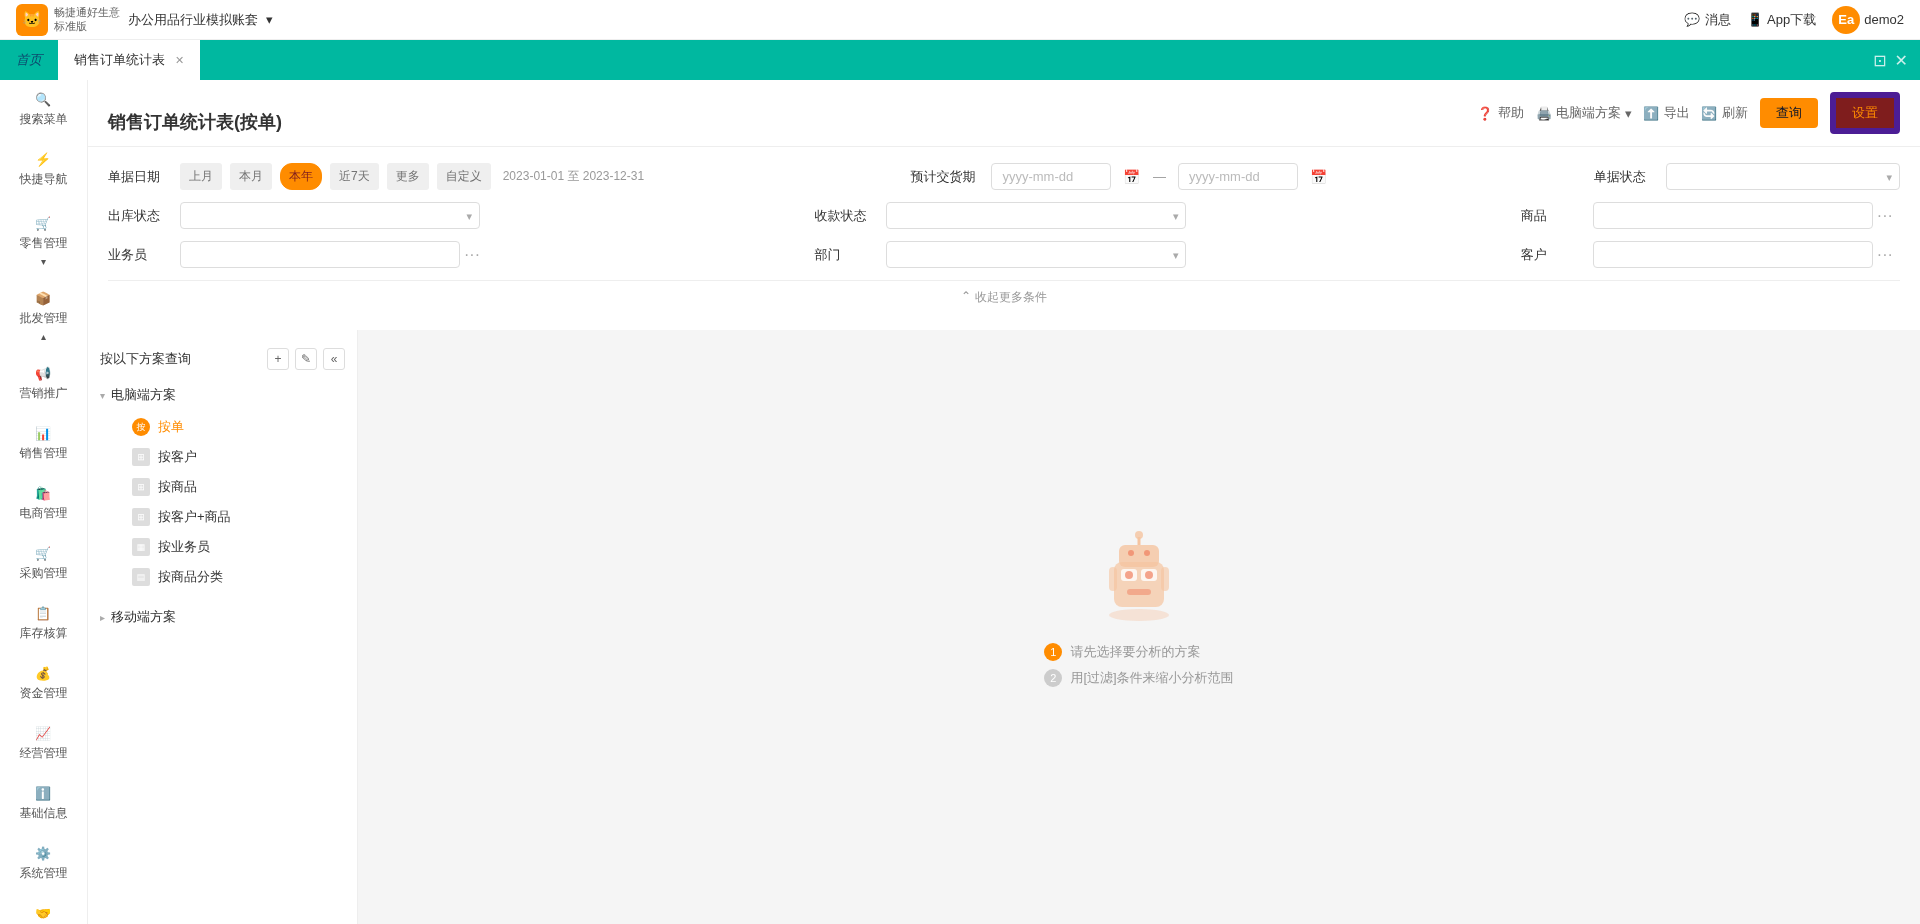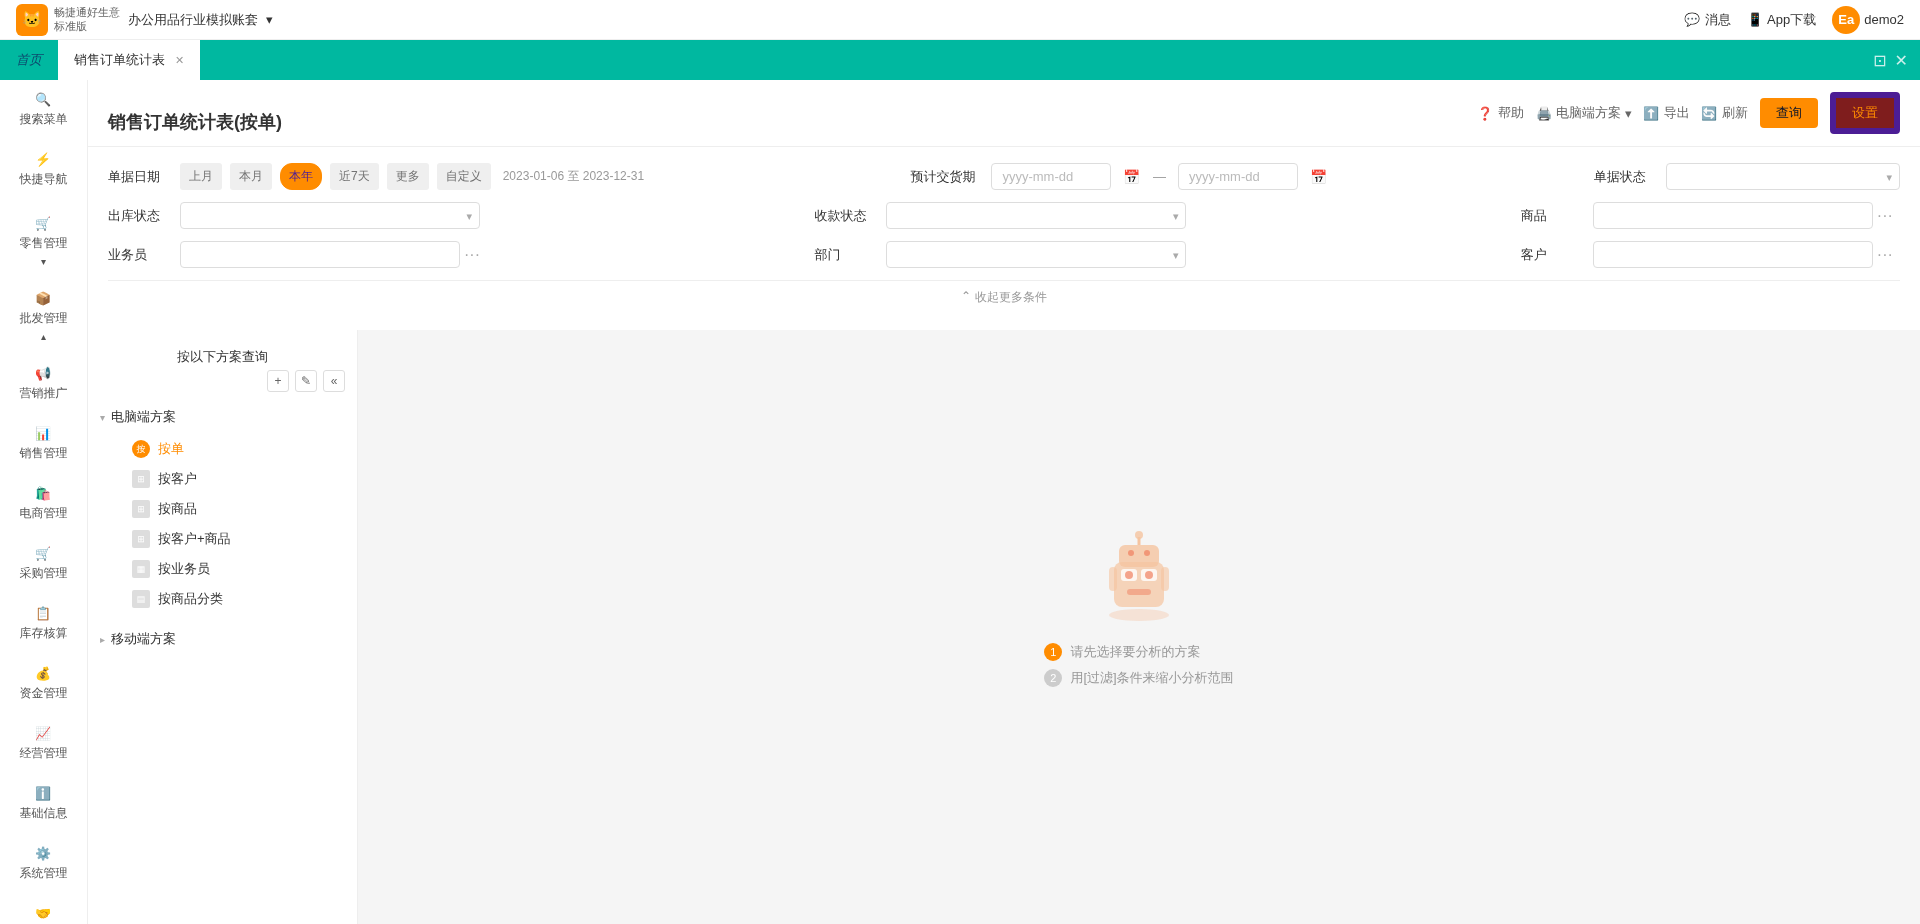--- a/index.html
+++ b/index.html
@@ -45,38 +45,38 @@
     .header-action-btn { display: flex; align-items: center; gap: 4px; font-size: 13px; color: #666; cursor: pointer; }
     .header-action-btn.primary { background: #ff8c00; color: #0f172a; padding: 6px 16px; border-radius: 4px; }
     .header-action-btn.secondary { background: #7f1d1d; color: #ff8c00; padding: 6px 16px; border-radius: 4px; border: 6px solid #4c1d95; }
 
     
     .filter-panel { background: #fff; padding: 16px 20px; flex-shrink: 0; }
     .filter-row { display: flex; align-items: center; gap: 16px; margin-bottom: 12px; }
     .filter-label { font-size: 13px; color: #333; white-space: nowrap; min-width: 56px; }
     .filter-date-group { display: flex; align-items: center; gap: 8px; }
     .date-btn { padding: 4px 8px; border-radius: 3px; font-size: 12px; cursor: pointer; color: #737373; border: 1px solid transparent; }
-    .date-btn.active { background: #ff8c00; color: #4c1d95; border-color: #ff8c00; border-radius: 12px; }
+    .date-btn.active { background: #ff8c00; color: #7f1d1d; border-color: #ff8c00; border-radius: 12px; }
     .date-range { font-size: 12px; color: #999; margin-left: 4px; }
     .filter-input-group { display: flex; align-items: center; flex: 1; position: relative; }
     .filter-input { border: 1px solid #ddd; border-radius: 4px; padding: 5px 10px; font-size: 13px; width: 100%; color: #333; background: #fff; outline: none; }
     .filter-input::placeholder { color: #bbb; }
     .filter-select { border: 1px solid #ddd; border-radius: 4px; padding: 5px 28px 5px 10px; font-size: 13px; width: 100%; color: #333; background: #fff; appearance: none; outline: none; cursor: pointer; }
     .filter-select-wrapper { position: relative; flex: 1; }
     .filter-select-wrapper::after { content: '▾'; position: absolute; right: 8px; top: 50%; transform: translateY(-50%); color: #aaa; font-size: 11px; pointer-events: none; }
     .filter-dots { color: #aaa; font-size: 16px; margin-left: 4px; cursor: pointer; }
     .dash { color: #999; margin: 0 4px; }
     .date-icon { color: #f0a060; font-size: 14px; margin-left: 4px; cursor: pointer; }
 
     .collapse-bar { display: flex; justify-content: center; padding: 8px 0; border-top: 1px solid #eee; cursor: pointer; color: #999; font-size: 12px; gap: 4px; }
 
     
     .left-panel-container { display: flex; flex: 1; overflow: hidden; }
     .left-panel { width: 270px; background: #fff; border-right: 1px solid #eee; flex-shrink: 0; overflow-y: auto; padding: 10px 0; }
-    .left-panel-header { display: flex; align-items: center; padding: 8px 12px; gap: 4px; flex-direction: column; }
+    .left-panel-header { display: flex; align-items: center; padding: 8px 12px; gap: 15px; }
     .left-panel-title { font-size: 13px; color: #333; font-weight: 500; }
     .left-panel-actions { display: flex; gap: 6px; margin-left: auto; }
     .left-panel-action { width: 22px; height: 22px; border: 1px solid #ddd; border-radius: 3px; display: flex; align-items: center; justify-content: center; cursor: pointer; color: #666; font-size: 12px; }
     .tree-item { padding: 6px 12px 6px 28px; display: flex; align-items: center; gap: 8px; cursor: pointer; font-size: 13px; color: #333; position: relative; }
     .tree-item.active { color: #ff8c00; }
     .tree-item-icon { width: 20px; height: 20px; border-radius: 50%; display: flex; align-items: center; justify-content: center; font-size: 10px; }
     .tree-icon-orange { background: #ff8c00; color: #fff; }
     .tree-parent { padding: 8px 12px; display: flex; align-items: center; gap: 6px; cursor: pointer; font-size: 13px; color: #333; font-weight: 500; }
     .tree-caret { font-size: 10px; color: #aaa; }
     .tree-sub { padding-left: 16px; }
@@ -239,21 +239,21 @@
 
       <div class="filter-row">
         <span class="filter-label">单据日期</span>
         <div class="filter-date-group">
           <button class="date-btn">上月</button>
           <button class="date-btn">本月</button>
           <button class="date-btn active">本年</button>
           <button class="date-btn">近7天</button>
           <button class="date-btn">更多</button>
           <button class="date-btn">自定义</button>
-          <span class="date-range">2023-01-06 至 2023-12-31</span>
+          <span class="date-range">2023-01-01 至 2023-12-31</span>
         </div>
         <span style="flex:1"></span>
         <span class="filter-label">预计交货期</span>
         <div class="filter-date-group">
           <input class="filter-input" style="width: 120px;" placeholder="yyyy-mm-dd">
           <span class="date-icon">📅</span>
           <span class="dash">—</span>
           <input class="filter-input" style="width: 120px;" placeholder="yyyy-mm-dd">
           <span class="date-icon">📅</span>
         </div>

